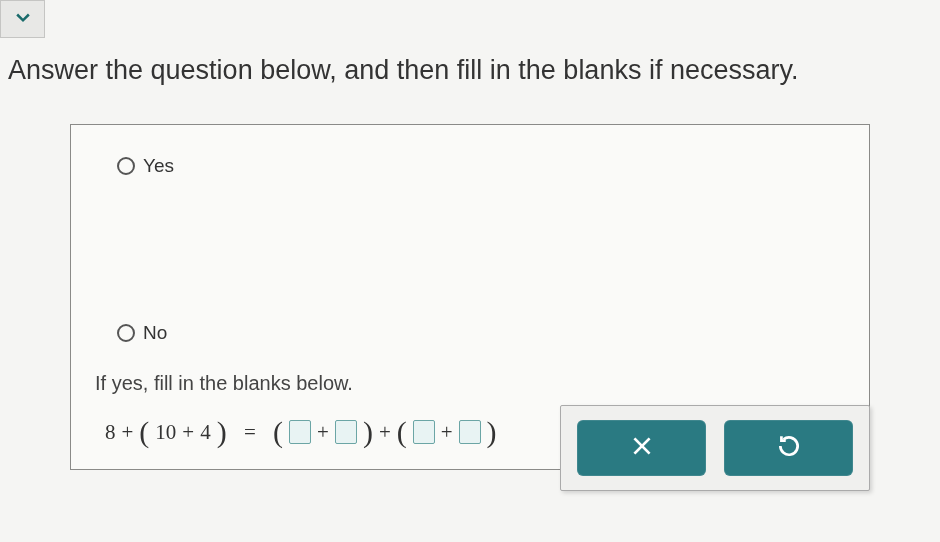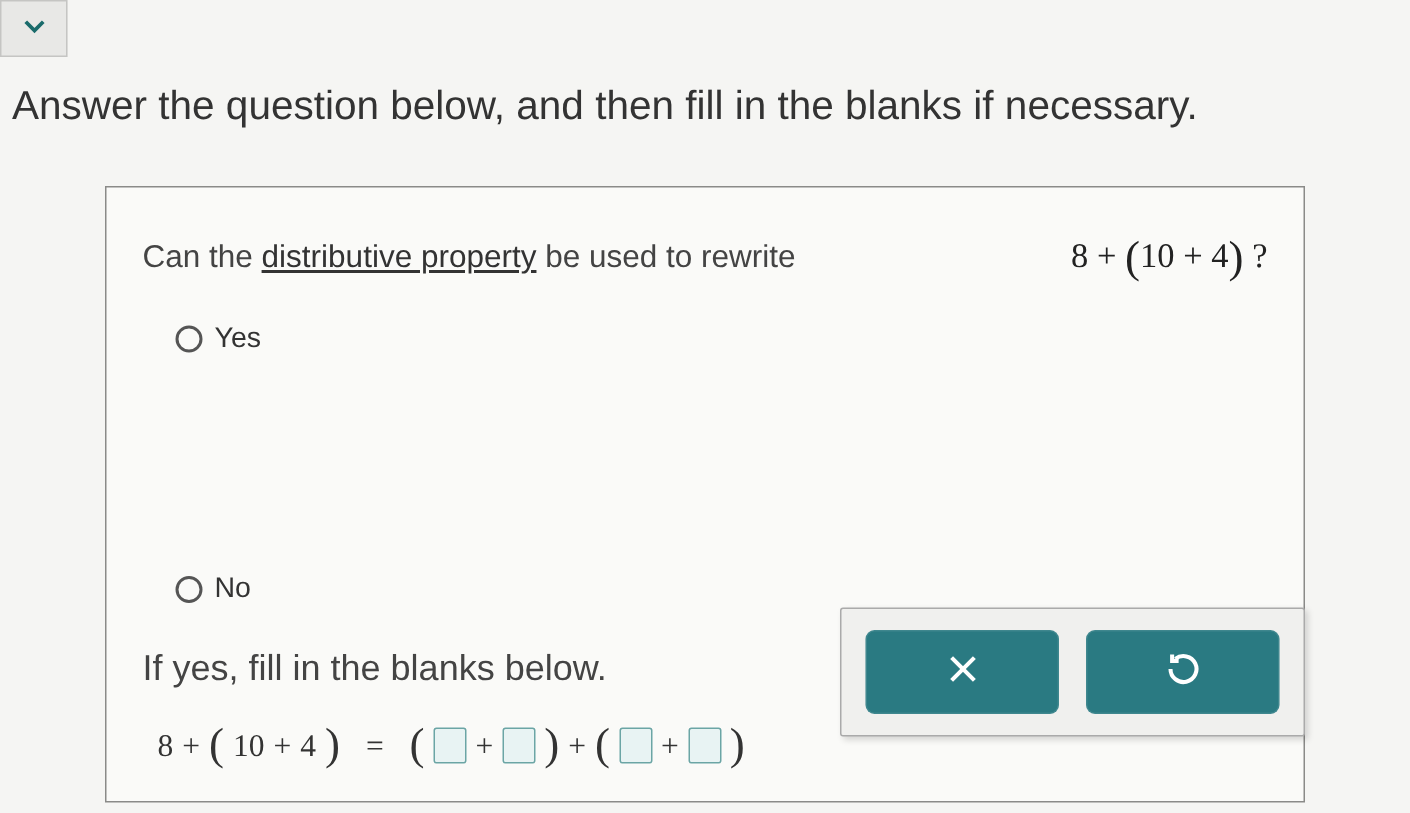--- a/index.html
+++ b/index.html
@@ -84,21 +84,21 @@
       color: #333;
     }
     .radio-circle {
       width: 18px;
       height: 18px;
       border: 2px solid #555;
       border-radius: 50%;
       background: #fafaf8;
     }
     .fill-text {
-      font-size: 24px;
+      font-size: 20px;
       color: #444;
       margin-bottom: 22px;
     }
     .equation-row {
       display: flex;
       align-items: center;
       gap: 6px;
       font-family: 'Times New Roman', serif;
       font-size: 21px;
       color: #333;
@@ -157,33 +157,20 @@
   <span>
     <svg viewBox="0 0 24 24">
         <polyline points="5 9 12 16 19 9"></polyline>
       </svg>
   </span>
 </div>
 
 <div class="instruction">Answer the question below, and then fill in the blanks if necessary.</div>
 
 <div class="question-box">
-  <div class="q-line">
-    <div class="q-text">
-      <span>Can the </span><span class="link">distributive property</span><span> be used to rewrite</span>
-    </div>
-    <div class="q-expr">
-      <span>8</span>
-      <span>+</span>
-      <span class="big-paren">(</span><span>10</span>
-      <span>+</span>
-      <span>4</span><span class="big-paren">)</span>
-      <span>?</span>
-    </div>
-  </div>
 
   <div class="radio-row">
     <div class="radio-item">
       <span class="radio-circle"></span>
       <span>Yes</span>
     </div>
     <div class="radio-item">
       <span class="radio-circle"></span>
       <span>No</span>
     </div>

